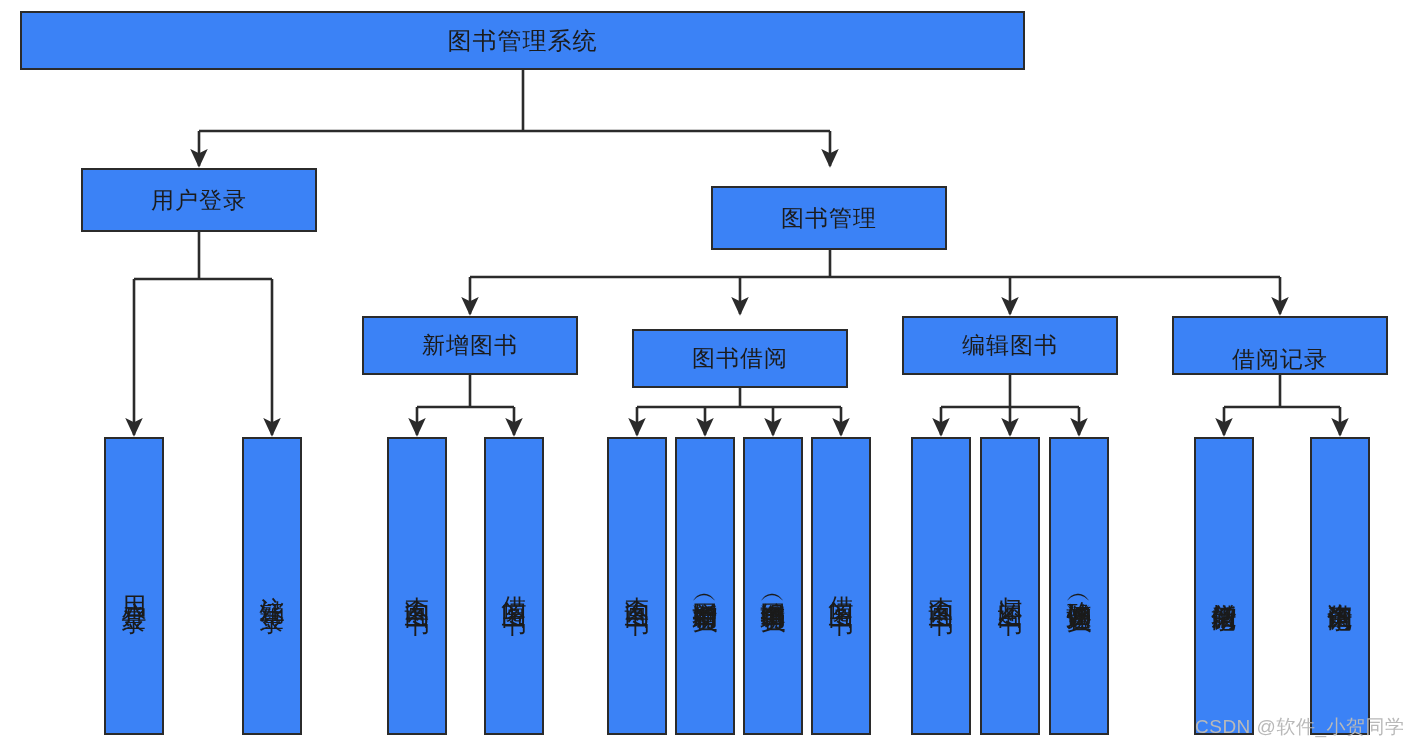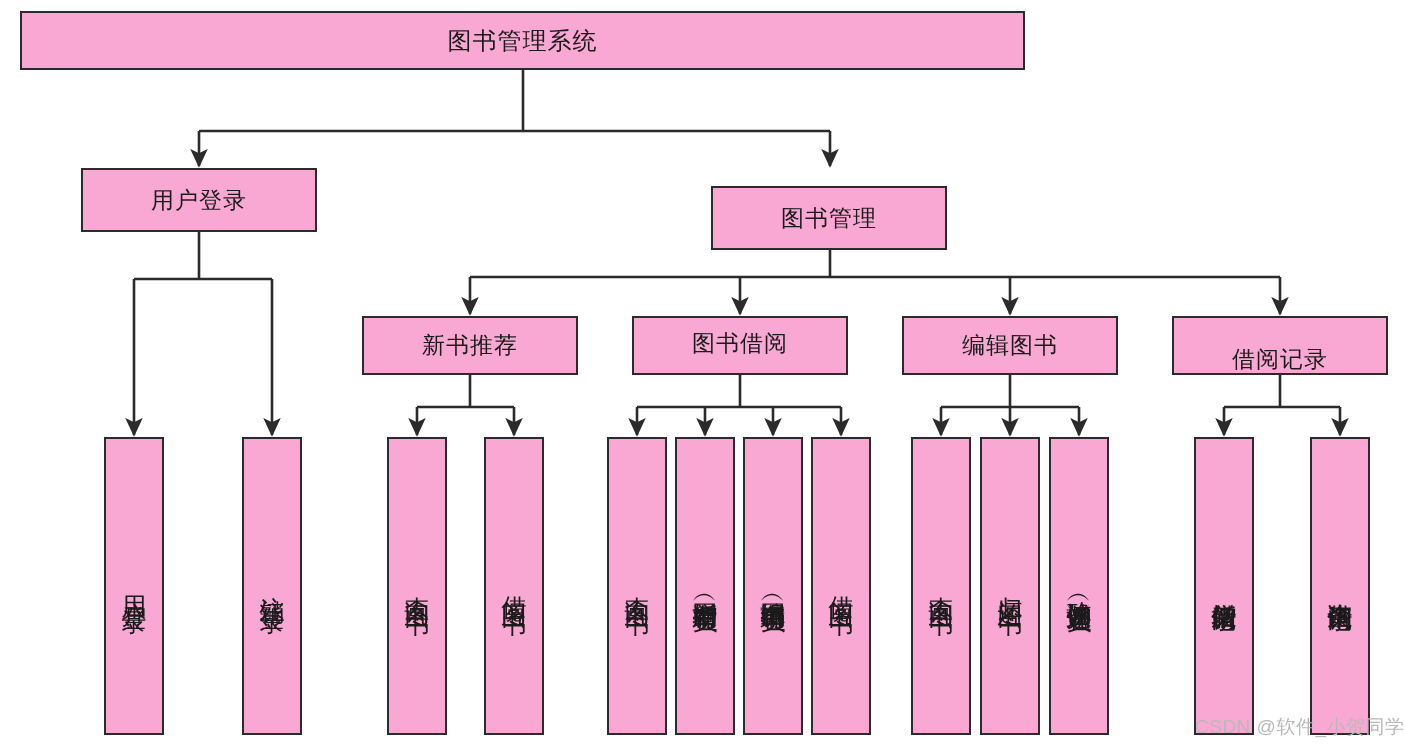--- a/index.html
+++ b/index.html
@@ -6,21 +6,21 @@
   body{
     width:1405px;height:747px;overflow:hidden;
     font-family:"Liberation Sans","DejaVu Sans",sans-serif;
     color:#1a1a1a;
   }
   #diagram-root{position:relative;width:1405px;height:747px;background:#fff;}
   svg#edges{position:absolute;left:0;top:0;width:1405px;height:747px;}
   .node{
     position:absolute;
     box-sizing:border-box;
-    background:#f9a8d4;
+    background:#3b82f6;
     border:2.5px solid #2b2b2b;
     display:flex;
     align-items:center;
     justify-content:center;
     overflow:hidden;
   }
   .node .label{
     display:block;
     text-align:center;
     line-height:1.16;
@@ -110,23 +110,23 @@
   </div>
 
   <div class="node h" style="left:81px;top:168px;width:236px;height:64px;">
     <span class="label">用户登录</span>
   </div>
   <div class="node h" style="left:711px;top:186px;width:236px;height:64px;">
     <span class="label">图书管理</span>
   </div>
 
   <div class="node h" style="left:362px;top:316px;width:216px;height:59px;">
-    <span class="label">新书推荐</span>
+    <span class="label">新增图书</span>
   </div>
-  <div class="node h" style="left:632px;top:316px;width:216px;height:59px;font-family:Liberation Mono, monospace;">
+  <div class="node h" style="left:632px;top:329px;width:216px;height:59px;">
     <span class="label">图书借阅</span>
   </div>
   <div class="node h" style="left:902px;top:316px;width:216px;height:59px;">
     <span class="label">编辑图书</span>
   </div>
   <div class="node h" style="left:1172px;top:316px;width:216px;height:59px;align-items:flex-end;">
     <span class="label">借阅记录</span>
   </div>
 
   <div class="node v" style="left:104px;top:437px;width:60px;height:298px;">

